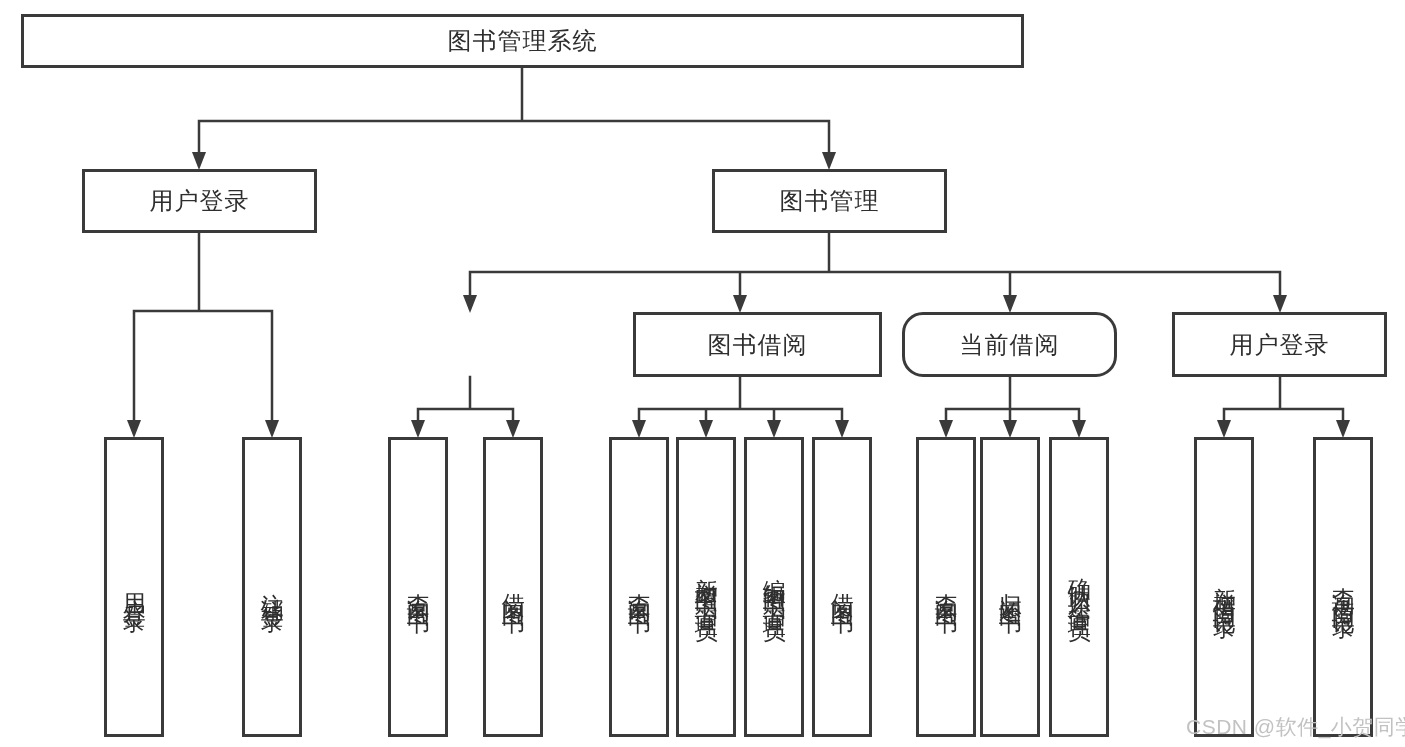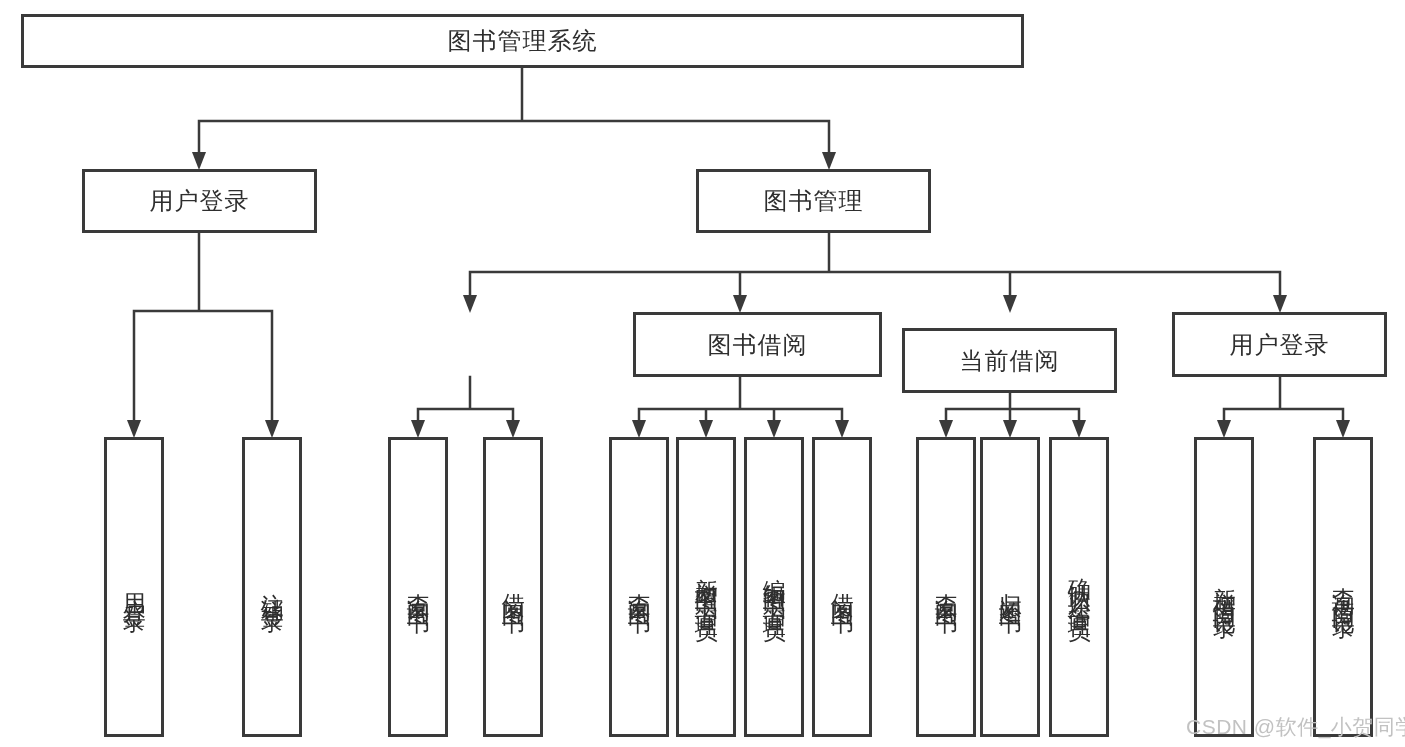--- a/index.html
+++ b/index.html
@@ -107,28 +107,28 @@
     </g>
   </svg>
 
   <div class="node node-h" style="left:21px; top:14px; width:1003px; height:54px;">
     <span class="lbl">图书管理系统</span>
   </div>
 
   <div class="node node-h" style="left:82px; top:169px; width:235px; height:64px;">
     <span class="lbl">用户登录</span>
   </div>
-  <div class="node node-h" style="left:696px; top:169px; width:235px; height:64px;">
+  <div class="node node-h" style="left:712px; top:169px; width:235px; height:64px;">
     <span class="lbl">图书管理</span>
   </div>
 
   <div class="node node-h" style="left:633px; top:312px; width:249px; height:65px;">
     <span class="lbl">图书借阅</span>
   </div>
-  <div class="node node-h" style="left:902px; top:328px; width:215px; height:65px;">
+  <div class="node node-h" style="left:902px; top:312px; width:215px; height:65px;border-radius:21px;">
     <span class="lbl">当前借阅</span>
   </div>
   <div class="node node-h" style="left:1172px; top:312px; width:215px; height:65px;">
     <span class="lbl">用户登录</span>
   </div>
 
   <div class="node node-v" style="left:104px; top:437px; width:60px; height:300px;">
     <span class="lbl">用户登录</span>
   </div>
   <div class="node node-v" style="left:242px; top:437px; width:60px; height:300px;">

